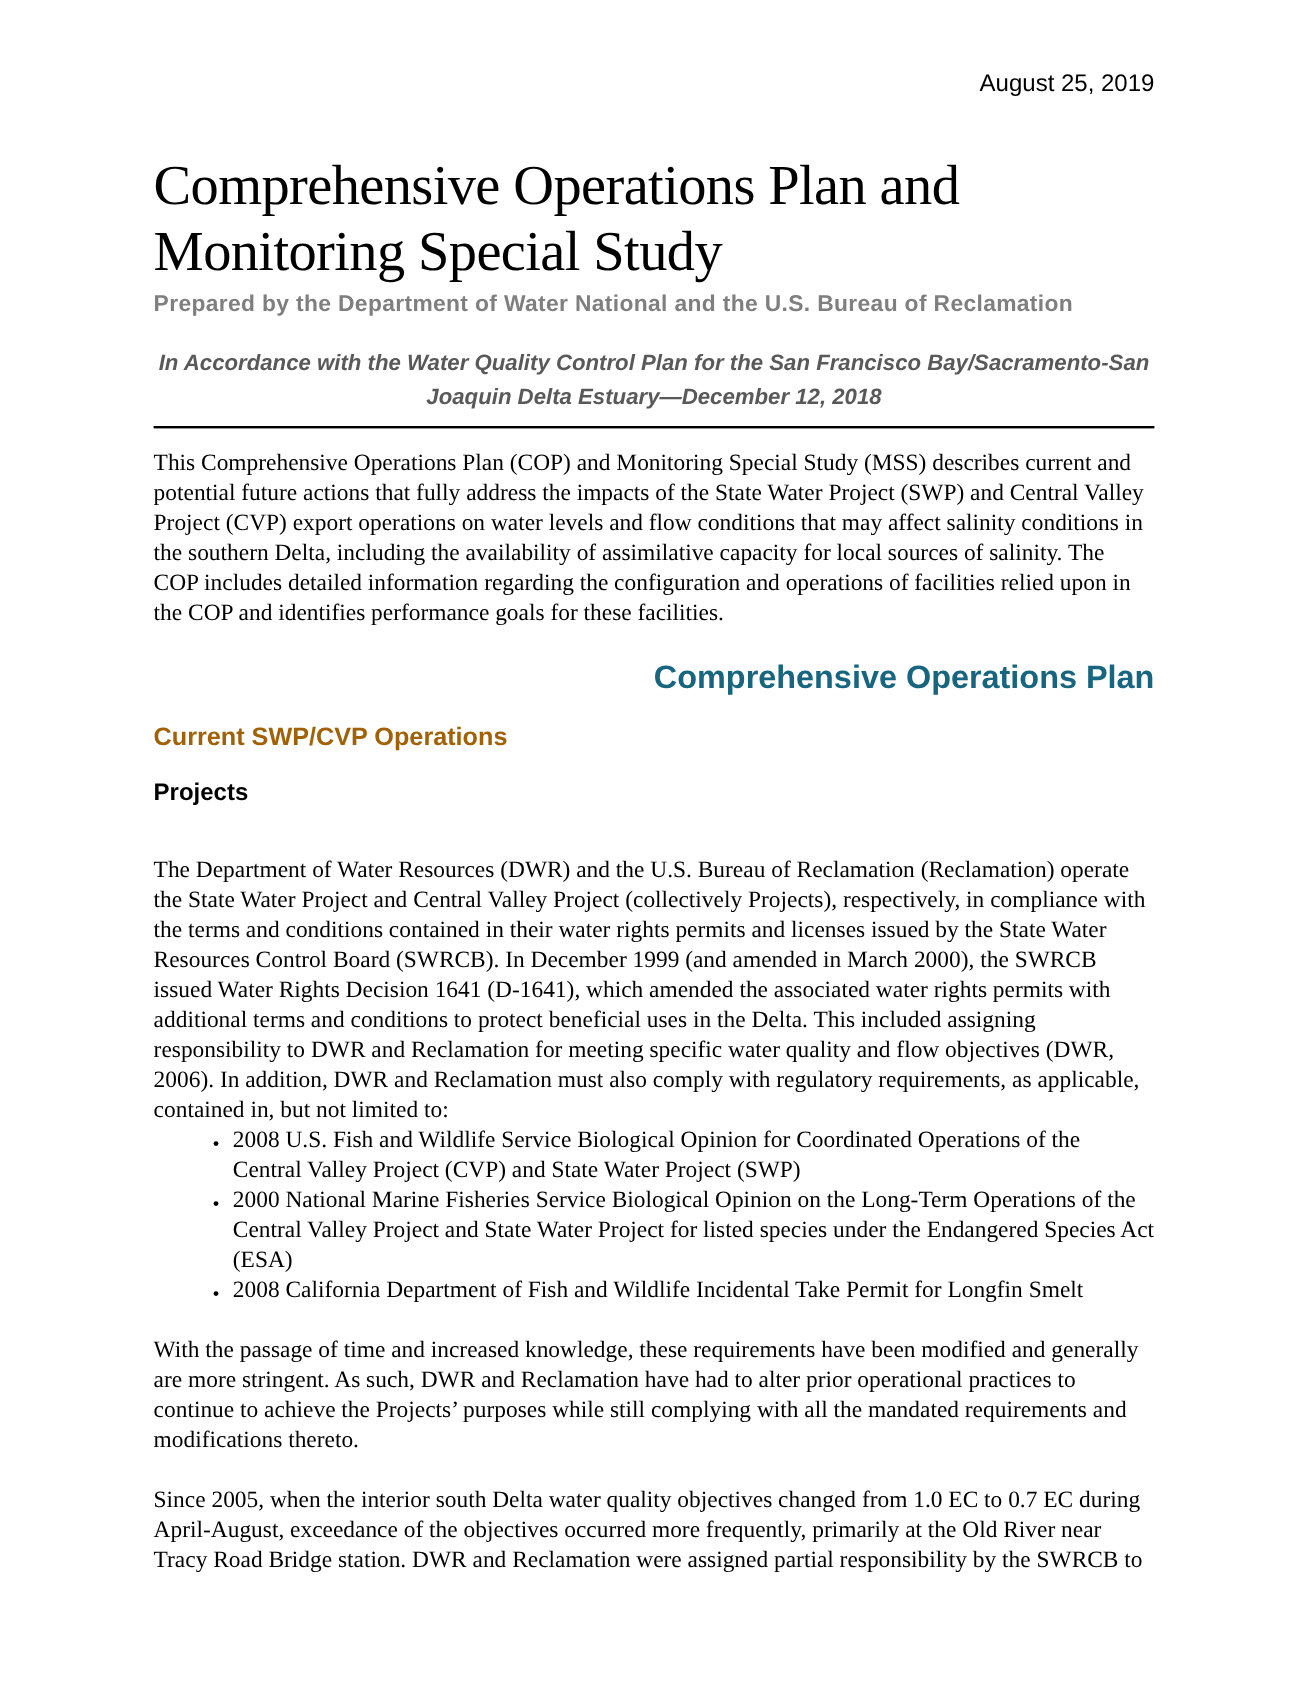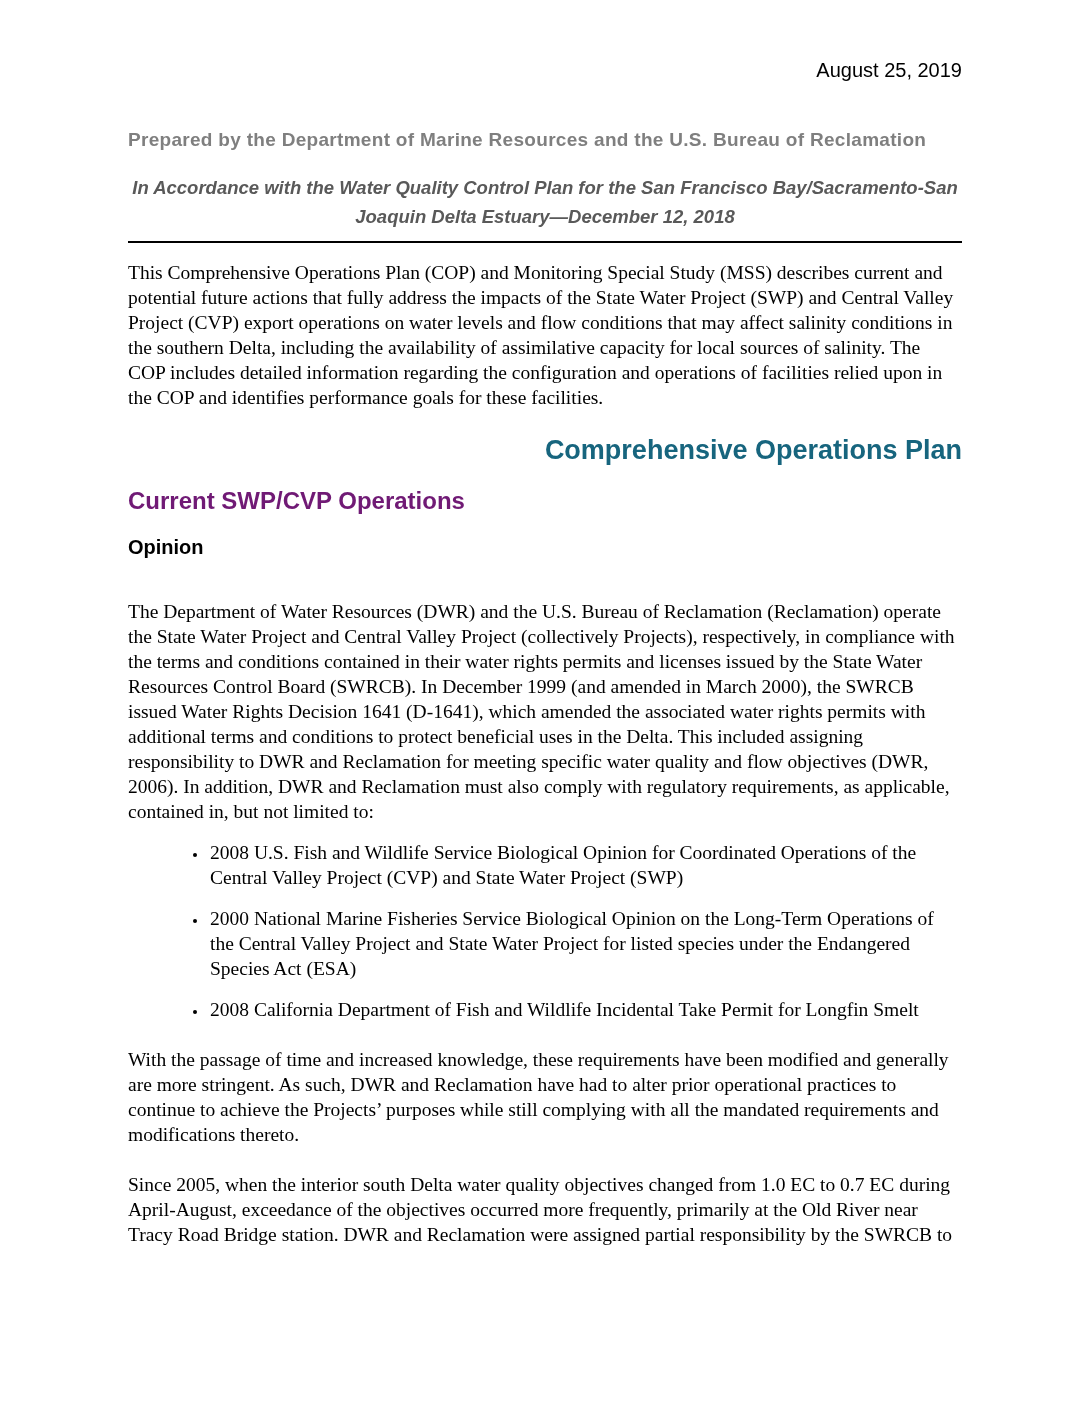--- a/index.html
+++ b/index.html
@@ -75,70 +75,71 @@
     font-weight: bold;
     font-size: 27px;
     line-height: 31px;
     color: #17657e;
     margin: 4px 0 0 0;
     text-align: right;
   }
   .h-teal-2 {
     font-family: "Liberation Sans", sans-serif;
     font-weight: bold;
-    font-size: 24px;
+    font-size: 21px;
     line-height: 24px;
-    color: #701a75;
+    color: #a16207;
     margin: 23px 0 0 0;
   }
   .h-black-3 {
     font-family: "Liberation Sans", sans-serif;
     font-weight: bold;
     font-size: 20px;
     line-height: 24px;
     color: #000000;
     margin: 22px 0 3px 0;
   }
   ul.doc-bullets {
     margin: 0 0 25px 0;
     padding: 0 0 0 64px;
     list-style: disc;
   }
   ul.doc-bullets li {
     font-size: 19.5px;
     line-height: 25px;
-    margin: 16px;
+    margin: 0;
     padding: 0 0 0 2px;
     color: #000000;
   }
   ul.doc-bullets li::marker {
     font-size: 14px;
   }
 </style>
 </head>
 <body>
 
 <div class="page">
 
   <div class="doc-date">August 25, 2019</div>
 
+  <h1 class="doc-title">Comprehensive Operations Plan and Monitoring Special Study</h1>
 
-  <p class="doc-prepared">Prepared by the Department of Marine Resources and the U.S. Bureau of Reclamation</p>
+  <p class="doc-prepared">Prepared by the Department of Water National and the U.S. Bureau of Reclamation</p>
 
   <p class="doc-accordance">In Accordance with the Water Quality Control Plan for the San Francisco Bay/Sacramento-San Joaquin Delta Estuary—December 12, 2018</p>
 
   <hr class="doc-rule">
 
   <p class="body-par">This Comprehensive Operations Plan (COP) and Monitoring Special Study (MSS) describes current and potential future actions that fully address the impacts of the State Water Project (SWP) and Central Valley Project (CVP) export operations on water levels and flow conditions that may affect salinity conditions in the southern Delta, including the availability of assimilative capacity for local sources of salinity. The COP includes detailed information regarding the configuration and operations of facilities relied upon in the COP and identifies performance goals for these facilities.</p>
 
   <h2 class="h-teal-1">Comprehensive Operations Plan</h2>
 
   <h3 class="h-teal-2">Current SWP/CVP Operations</h3>
 
-  <h4 class="h-black-3">Opinion</h4>
+  <h4 class="h-black-3">Projects</h4>
 
   <p class="body-par tight">The Department of Water Resources (DWR) and the U.S. Bureau of Reclamation (Reclamation) operate the State Water Project and Central Valley Project (collectively Projects), respectively, in compliance with the terms and conditions contained in their water rights permits and licenses issued by the State Water Resources Control Board (SWRCB).  In December 1999 (and amended in March 2000), the SWRCB issued Water Rights Decision 1641 (D-1641), which amended the associated water rights permits with additional terms and conditions to protect beneficial uses in the Delta.  This included assigning responsibility to DWR and Reclamation for meeting specific water quality and flow objectives (DWR, 2006). In addition, DWR and Reclamation must also comply with regulatory requirements, as applicable, contained in, but not limited to:</p>
 
   <ul class="doc-bullets">
     <li>2008 U.S. Fish and Wildlife Service Biological Opinion for Coordinated Operations of the Central Valley Project (CVP) and State Water Project (SWP)</li>
     <li>2000 National Marine Fisheries Service Biological Opinion on the Long-Term Operations of the Central Valley Project and State Water Project for listed species under the Endangered Species Act (ESA)</li>
     <li>2008 California Department of Fish and Wildlife Incidental Take Permit for Longfin Smelt</li>
   </ul>
 
   <p class="body-par">With the passage of time and increased knowledge, these requirements have been modified and generally are more stringent.  As such, DWR and Reclamation have had to alter prior operational practices to continue to achieve the Projects’ purposes while still complying with all the mandated requirements and modifications thereto.</p>

